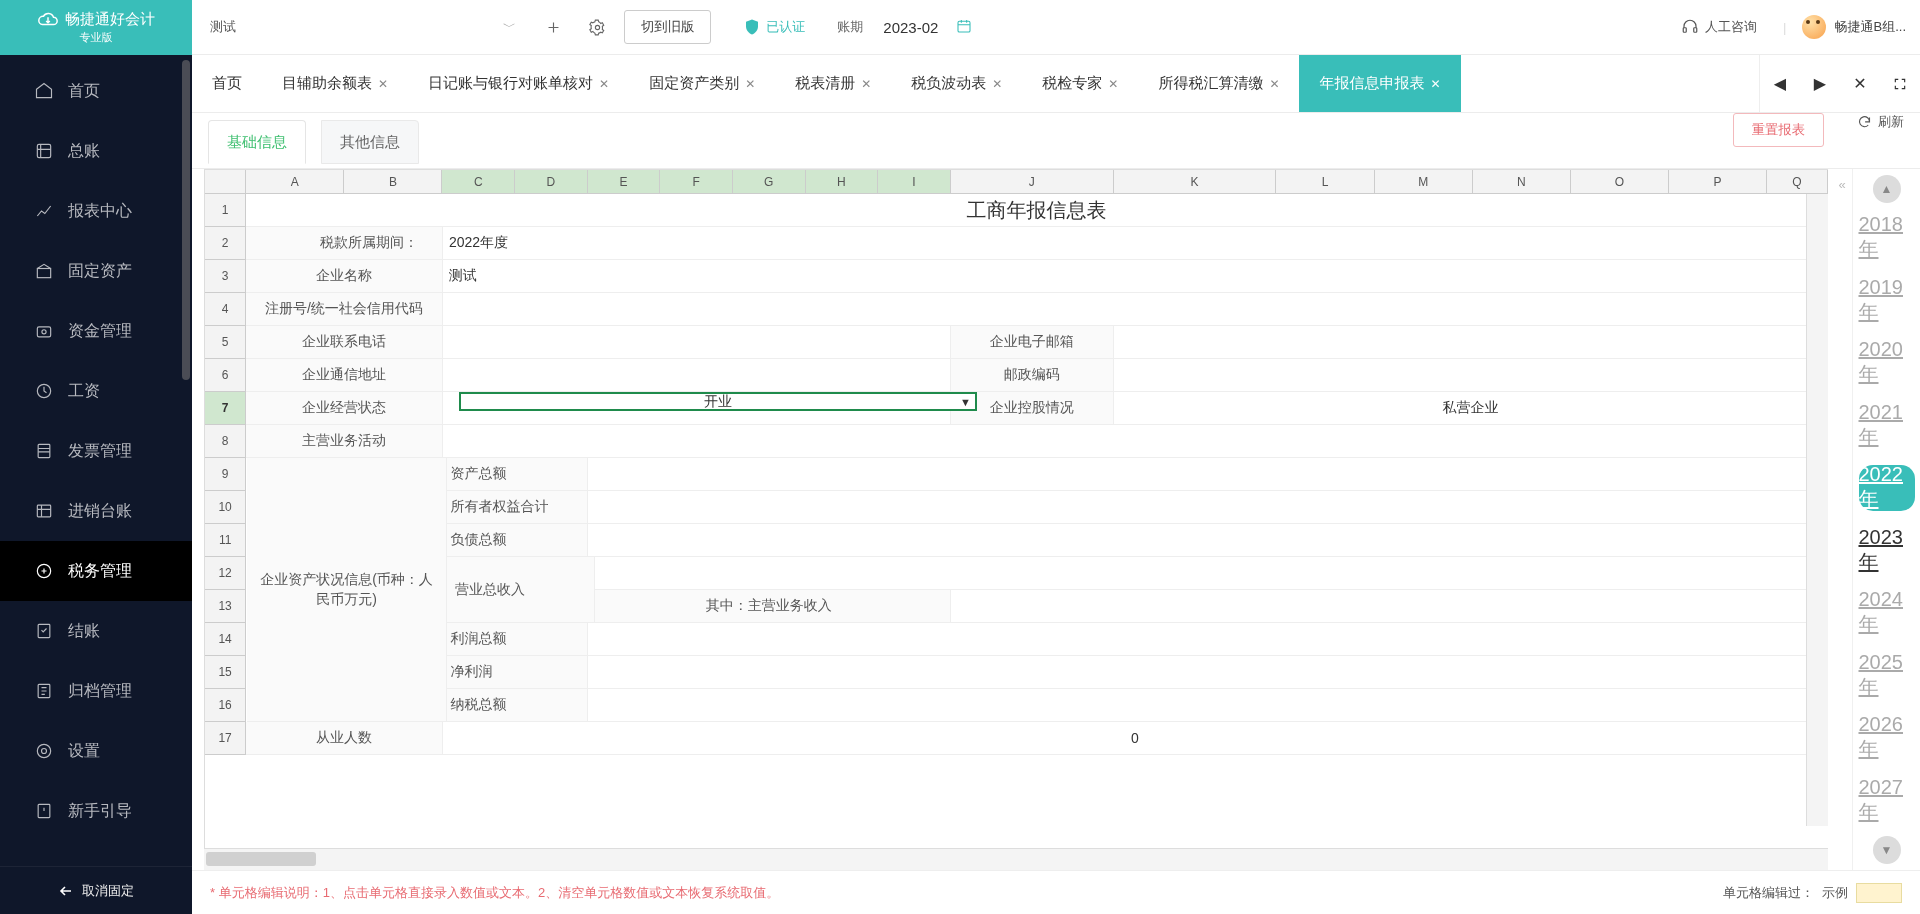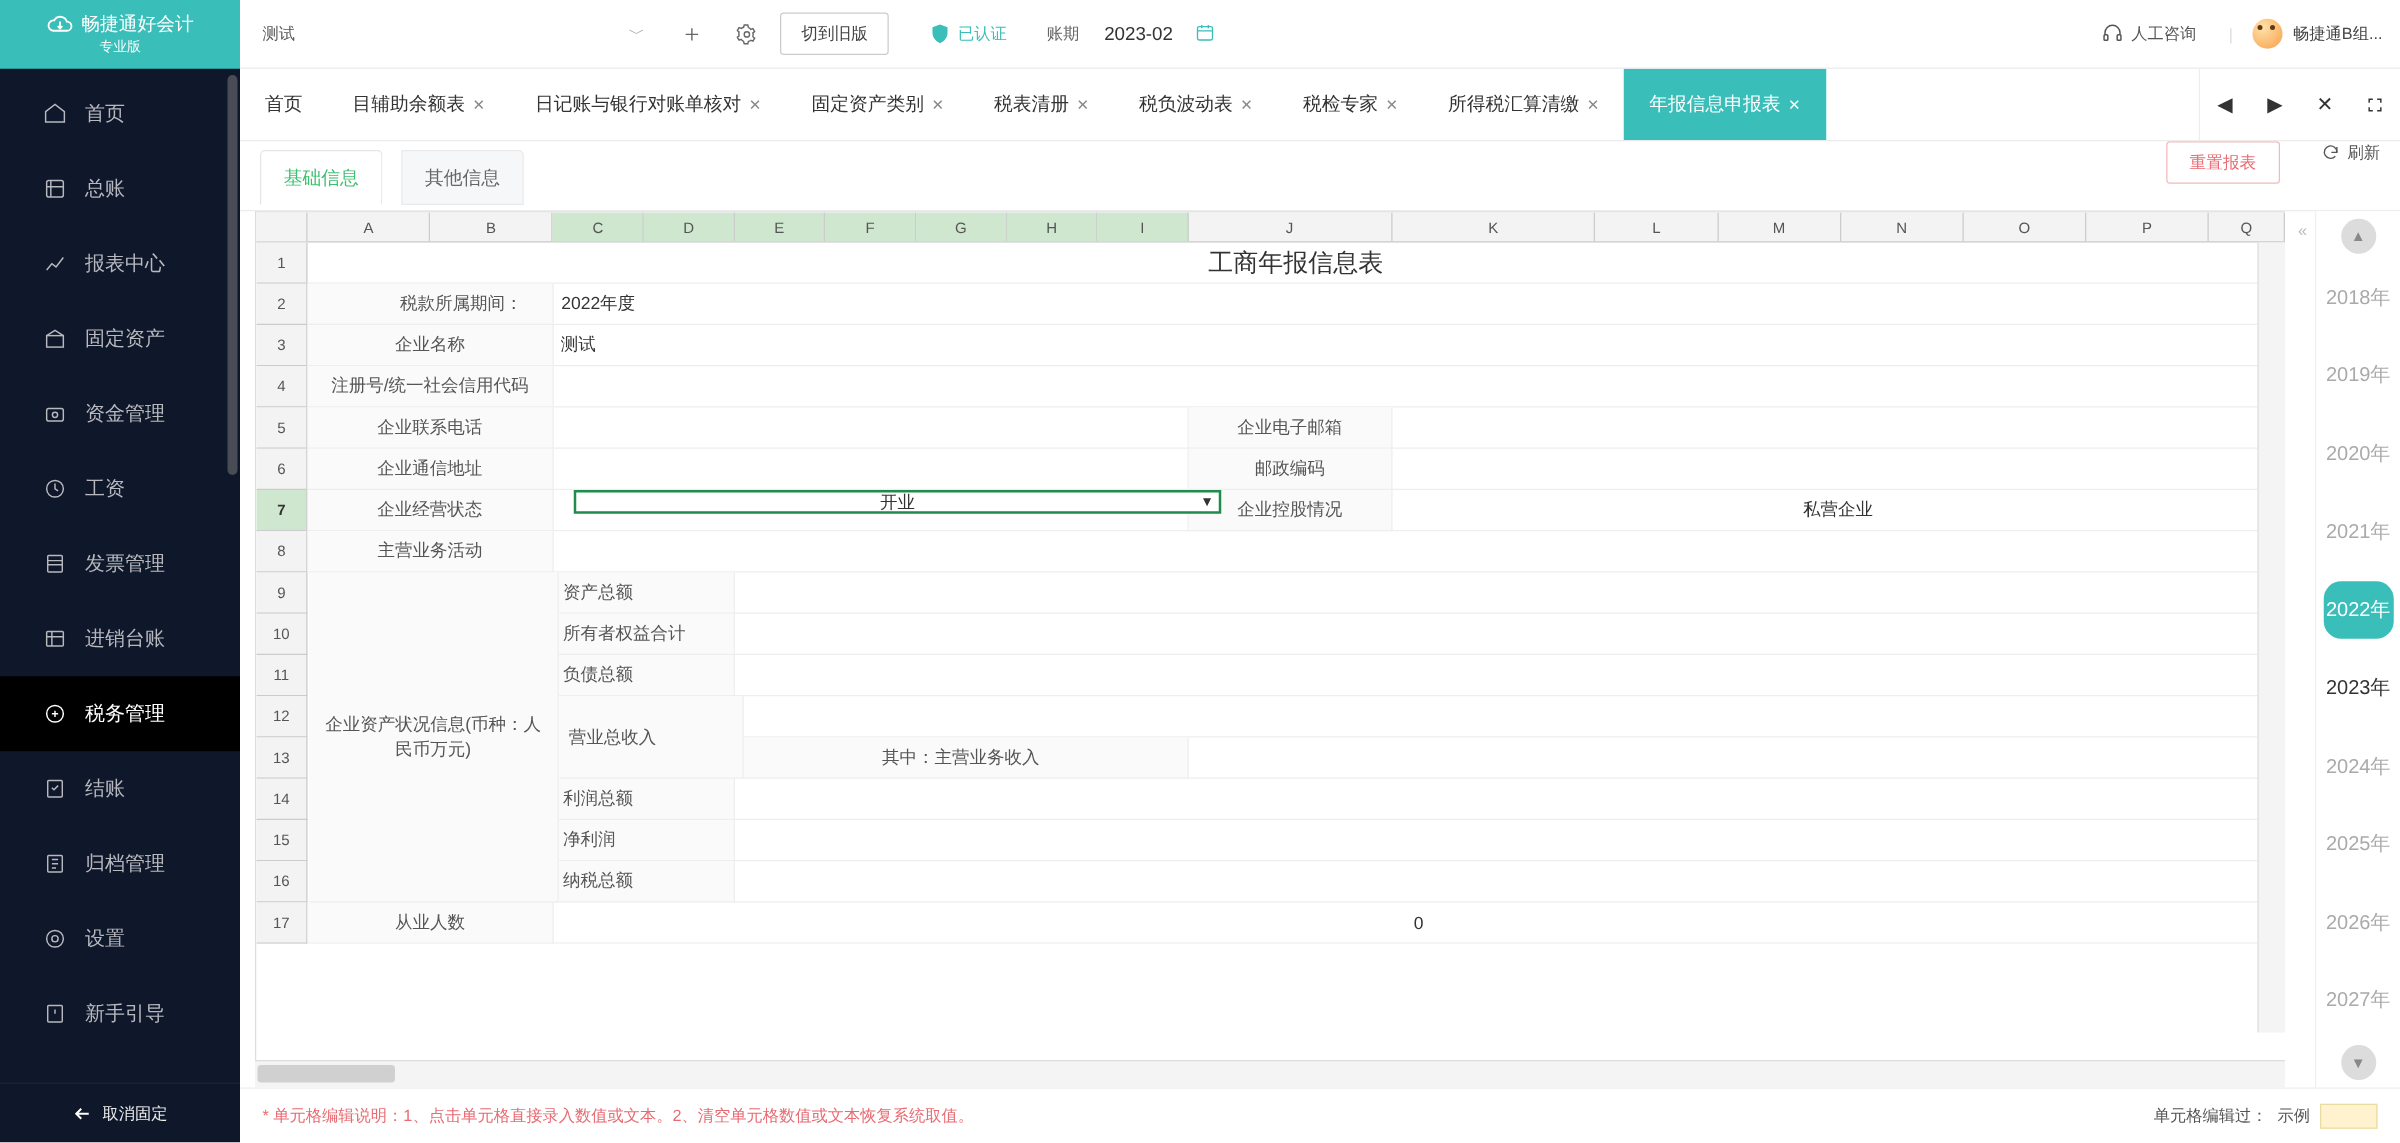--- a/index.html
+++ b/index.html
@@ -77,21 +77,21 @@
 .title-cell { justify-content:center; font-size: 20px; color:#333; }
 .active-cell { position:absolute; border:2px solid #1f8b4c; background:#fff; display:flex; align-items:center; justify-content:center; font-size:14px; color:#333; pointer-events:none; }
 .active-dd { position:absolute; right:4px; top:50%; transform:translateY(-50%); color:#333; font-size:11px;}
 .hscroll { height: 22px; background: #f4f4f4; border-top:1px solid #ddd; position:relative;}
 .hscroll .hthumb{position:absolute;left:2px;top:3px;height:14px;width:110px;background:#d0d0d0;border-radius:3px;}
 .vslot{position:absolute;right:0;top:24px;bottom:22px;width:22px;background:#f4f4f4;border-left:1px solid #ddd;}
 
 
 .year-rail { width: 68px; background: #fff; display: flex; flex-direction: column; align-items: center; padding: 6px 0; gap: 4px; border-left:1px solid #f0f0f0;}
 .year-arrow { width: 28px; height: 28px; border-radius: 50%; background: #dcdcdc; color:#888; display:flex;align-items:center;justify-content:center; cursor:pointer; font-size:12px;}
-.year-item { width: 56px; height: 46px; display:flex;align-items:center;justify-content:center; color:#aaa; cursor:pointer; border-radius:14px; font-size:16px;}
+.year-item { width: 56px; height: 46px; display:flex;align-items:center;justify-content:center; color:#aaa; cursor:pointer; border-radius:14px; font-size:20px;text-decoration:underline;}
 .year-item.cur { color: #333; }
 .year-item.active { background: #39beb9; color:#fff; }
 
 
 .footer { height: 44px; display: flex; align-items: center; padding: 0 18px; gap: 10px; border-top:1px solid #eee; }
 .foot-note { color: #e86b72; font-size: 13px; }
 .foot-sp { flex:1; }
 .foot-right { display:flex; align-items:center; gap:8px; color:#555; }
 .color-chip { width: 46px; height: 20px; background: #fff3cf; border:1px solid #e8dca0;}
 </style>

